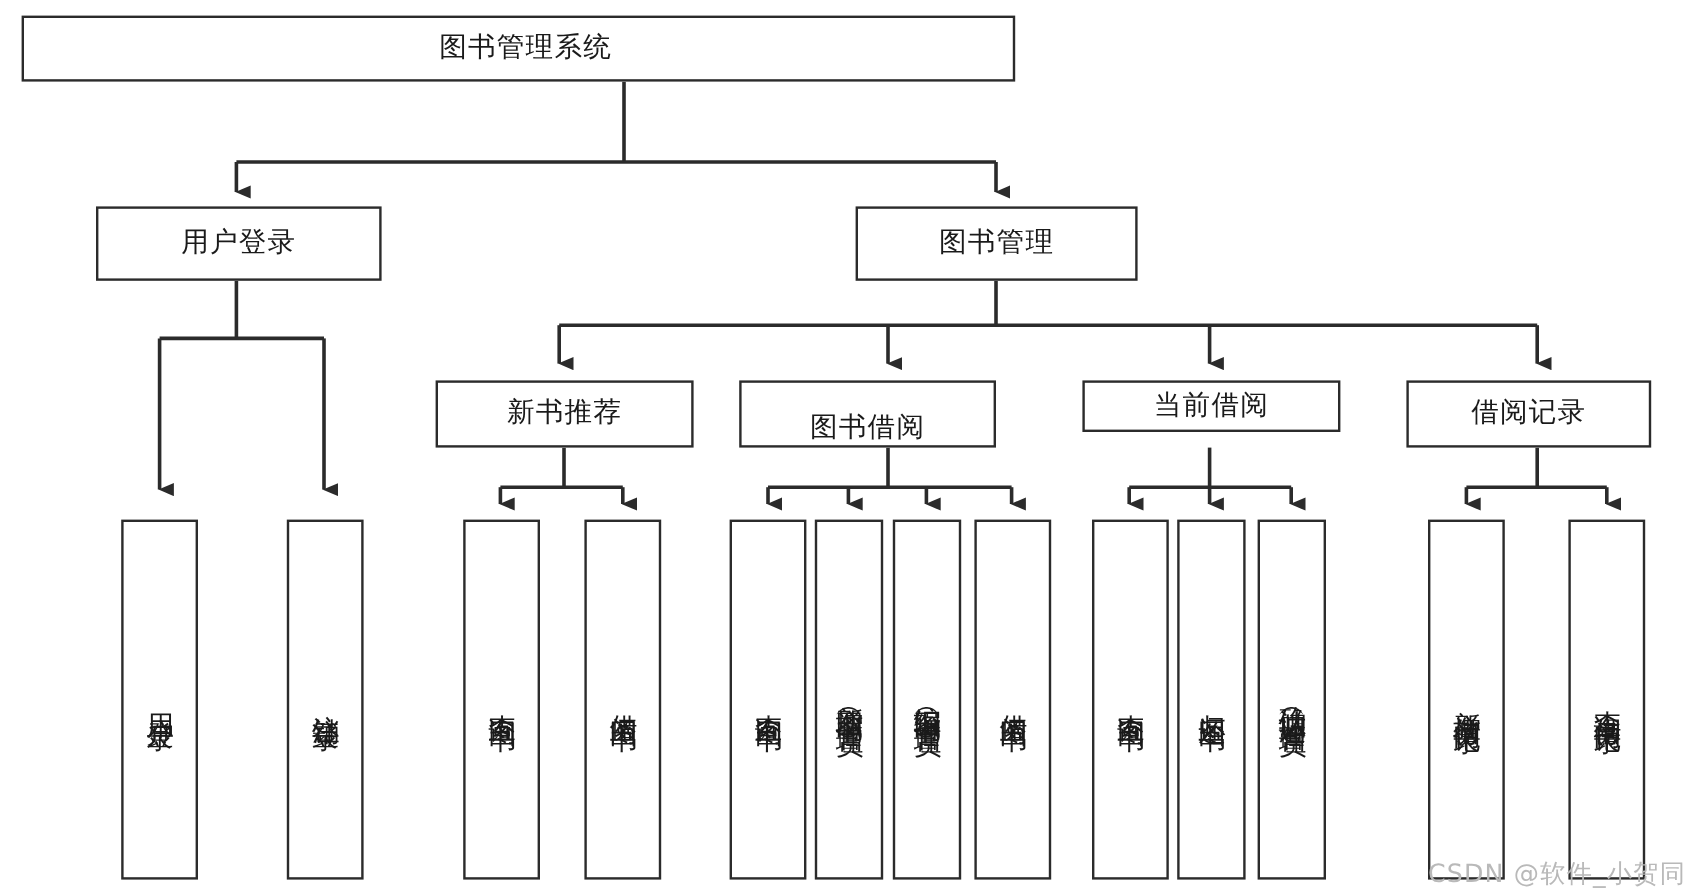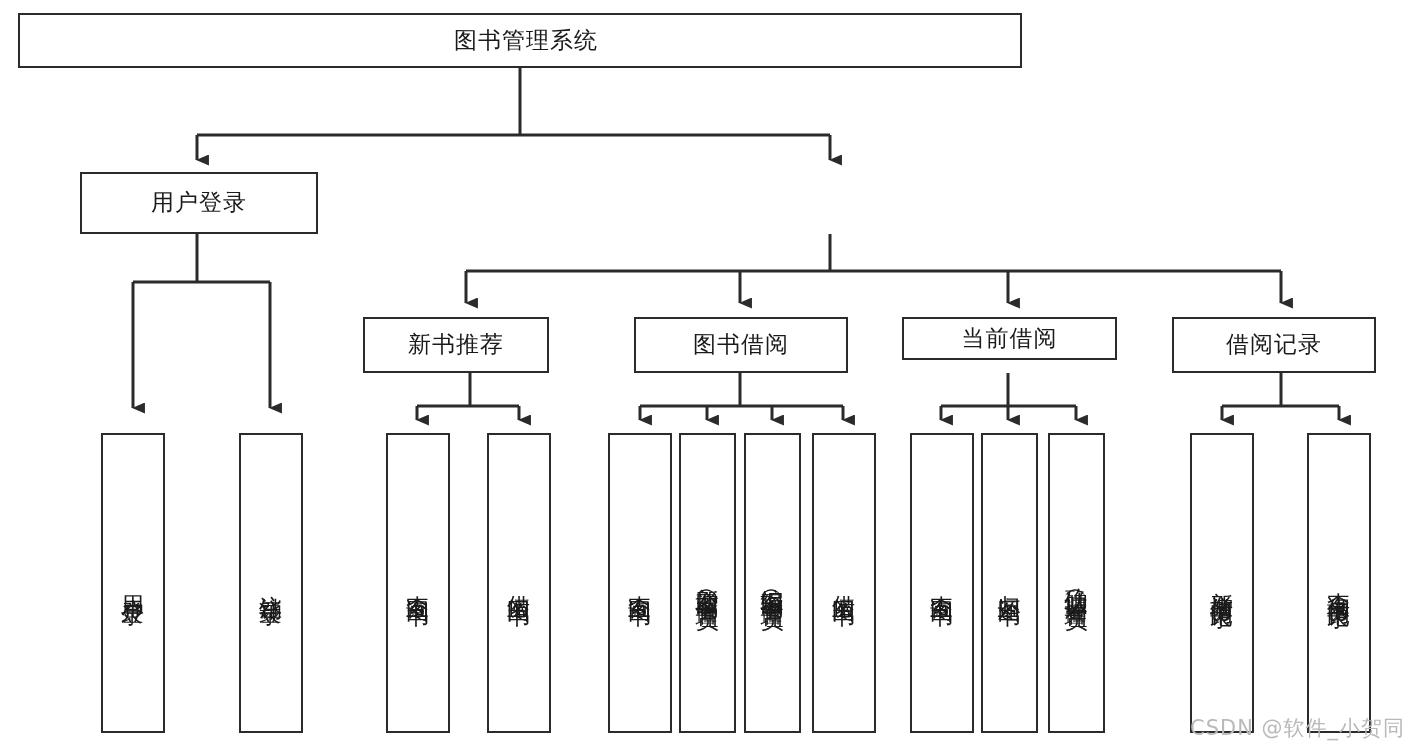--- a/index.html
+++ b/index.html
@@ -122,32 +122,35 @@
     </g>
 
     <g stroke="#2b2b2b" stroke-width="3" fill="none">
       <path d="M 1281 373 L 1281 406"></path>
       <path d="M 1222 406 L 1339 406"></path>
       <path d="M 1222 406 L 1222 420" marker-end="url(#arrow)"></path>
       <path d="M 1339 406 L 1339 420" marker-end="url(#arrow)"></path>
     </g>
   </svg>
 
-  <div class="node h" style="left:18px; top:13px; width:1004px; height:55px;padding-left:12px;">
+  <div class="node h" style="left:18px; top:13px; width:828px; height:55px;padding-left:12px;">
     <span>图书管理系统</span>
   </div>
 
   <div class="node h" style="left:80px; top:172px; width:238px; height:62px;">
     <span>用户登录</span>
   </div>
-
-  <div class="node h" style="left:363px; top:317px; width:186px; height:56px;">
+  <div class="node h" style="left:713px; top:172px; width:235px; height:62px;">
+    <span>图书管理</span>
+  </div>
+
+  <div class="node h" style="left:363px; top:317px; width:215px; height:56px;">
     <span>新书推荐</span>
   </div>
-  <div class="node h" style="left:634px; top:317px; width:214px; height:56px;">
+  <div class="node h" style="left:616px; top:317px; width:214px; height:56px;align-items:flex-end;">
     <span>图书借阅</span>
   </div>
   <div class="node h" style="left:902px; top:317px; width:215px; height:43px;">
     <span>当前借阅</span>
   </div>
   <div class="node h" style="left:1172px; top:317px; width:204px; height:56px;">
     <span>借阅记录</span>
   </div>
 
   <div class="node v" style="left:101px; top:433px; width:64px; height:300px;">

